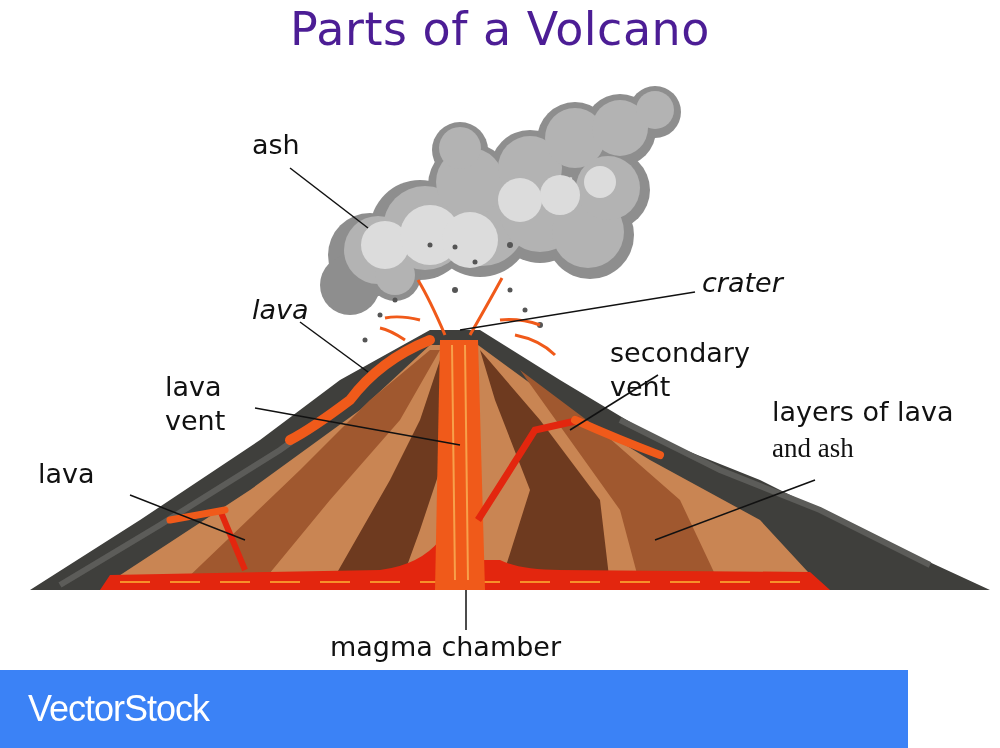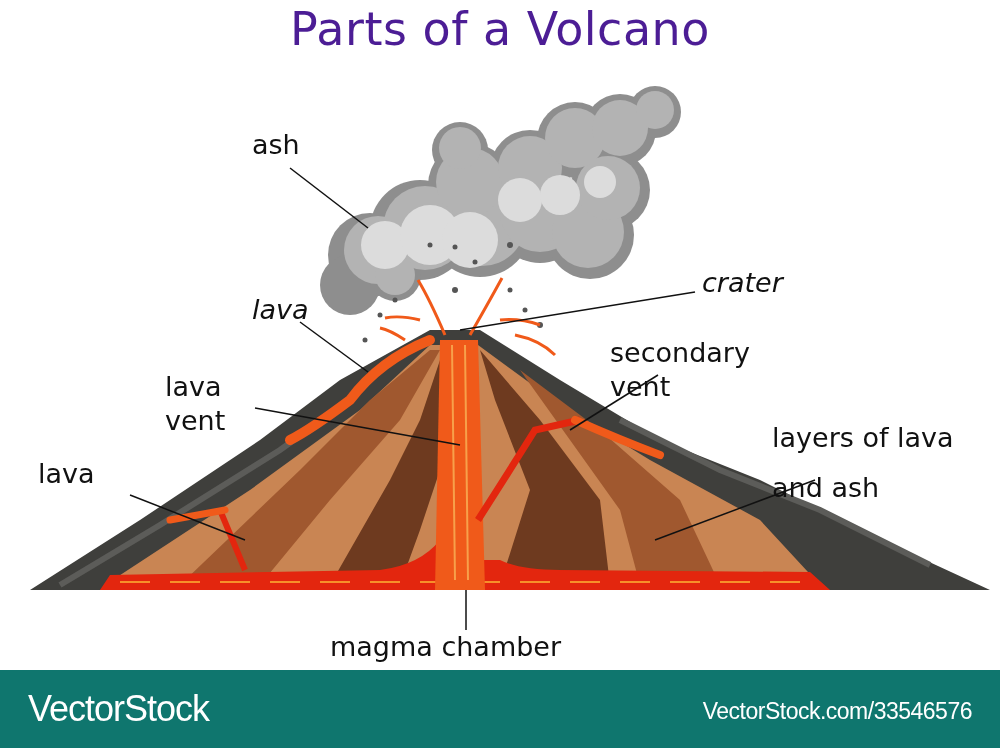--- a/index.html
+++ b/index.html
@@ -1,21 +1,21 @@
 <!DOCTYPE html>
 <html><head>
 <meta charset="utf-8">
 <style>
   html,body{margin:0;padding:0;background:#fff;}
   body{width:1000px;height:748px;position:relative;overflow:hidden;font-family:"DejaVu Sans",sans-serif;}
   .title{position:absolute;left:0;top:2px;width:1000px;text-align:center;font-size:46px;color:#4c1d95;letter-spacing:0.5px;}
   .art{position:absolute;left:0;top:0;width:1000px;height:680px;}
   .lbl{position:absolute;font-size:27px;color:#111;line-height:34px;white-space:nowrap;}
   .lbl.c{text-align:left;}
-  .footer{position:absolute;left:0;top:670px;width:1000px;height:78px;background:#0f766e;}
+  .footer{position:absolute;left:0;top:670px;width:908px;height:78px;background:#3b82f6;}
   .footer .brand{position:absolute;left:28px;top:18px;color:#fff;font-family:"Liberation Sans",sans-serif;font-size:36px;letter-spacing:-1px;}
   .footer .url{position:absolute;right:28px;top:28px;color:#fff;font-family:"Liberation Sans",sans-serif;font-size:23px;letter-spacing:-0.5px;}
 </style>
 </head>
 <body>
 
 <div class="title">Parts of a Volcano</div>
 
 <svg class="art" viewBox="0 0 1000 680" xmlns="http://www.w3.org/2000/svg">
 
@@ -118,20 +118,19 @@
 </svg>
 
 <div class="lbl" style="left:252px;top:128px;">ash</div>
 <div class="lbl" style="left:252px;top:293px;font-style:italic;">lava</div>
 <div class="lbl c" style="left:165px;top:370px;width:95px;">lava</div>
 <div class="lbl c" style="left:165px;top:404px;width:95px;">vent</div>
 <div class="lbl" style="left:38px;top:457px;">lava</div>
 <div class="lbl" style="left:702px;top:266px;font-style:italic;">crater</div>
 <div class="lbl c" style="left:610px;top:336px;width:180px;">secondary</div>
 <div class="lbl c" style="left:610px;top:370px;width:180px;">vent</div>
-<div class="lbl c" style="left:772px;top:421px;width:228px;">layers of lava</div>
-<div class="lbl c" style="left:772px;top:471px;width:228px;">and ash</div>
+<div class="lbl c" style="left:772px;top:395px;width:228px;">layers of lava</div>
+<div class="lbl c" style="left:772px;top:431px;width:228px;font-family:Liberation Serif, serif;">and ash</div>
 <div class="lbl" style="left:330px;top:630px;">magma chamber</div>
 
 <div class="footer">
   <div class="brand">VectorStock</div>
-  <div class="url">VectorStock.com/33546576</div>
 </div>
 
 </body></html>

